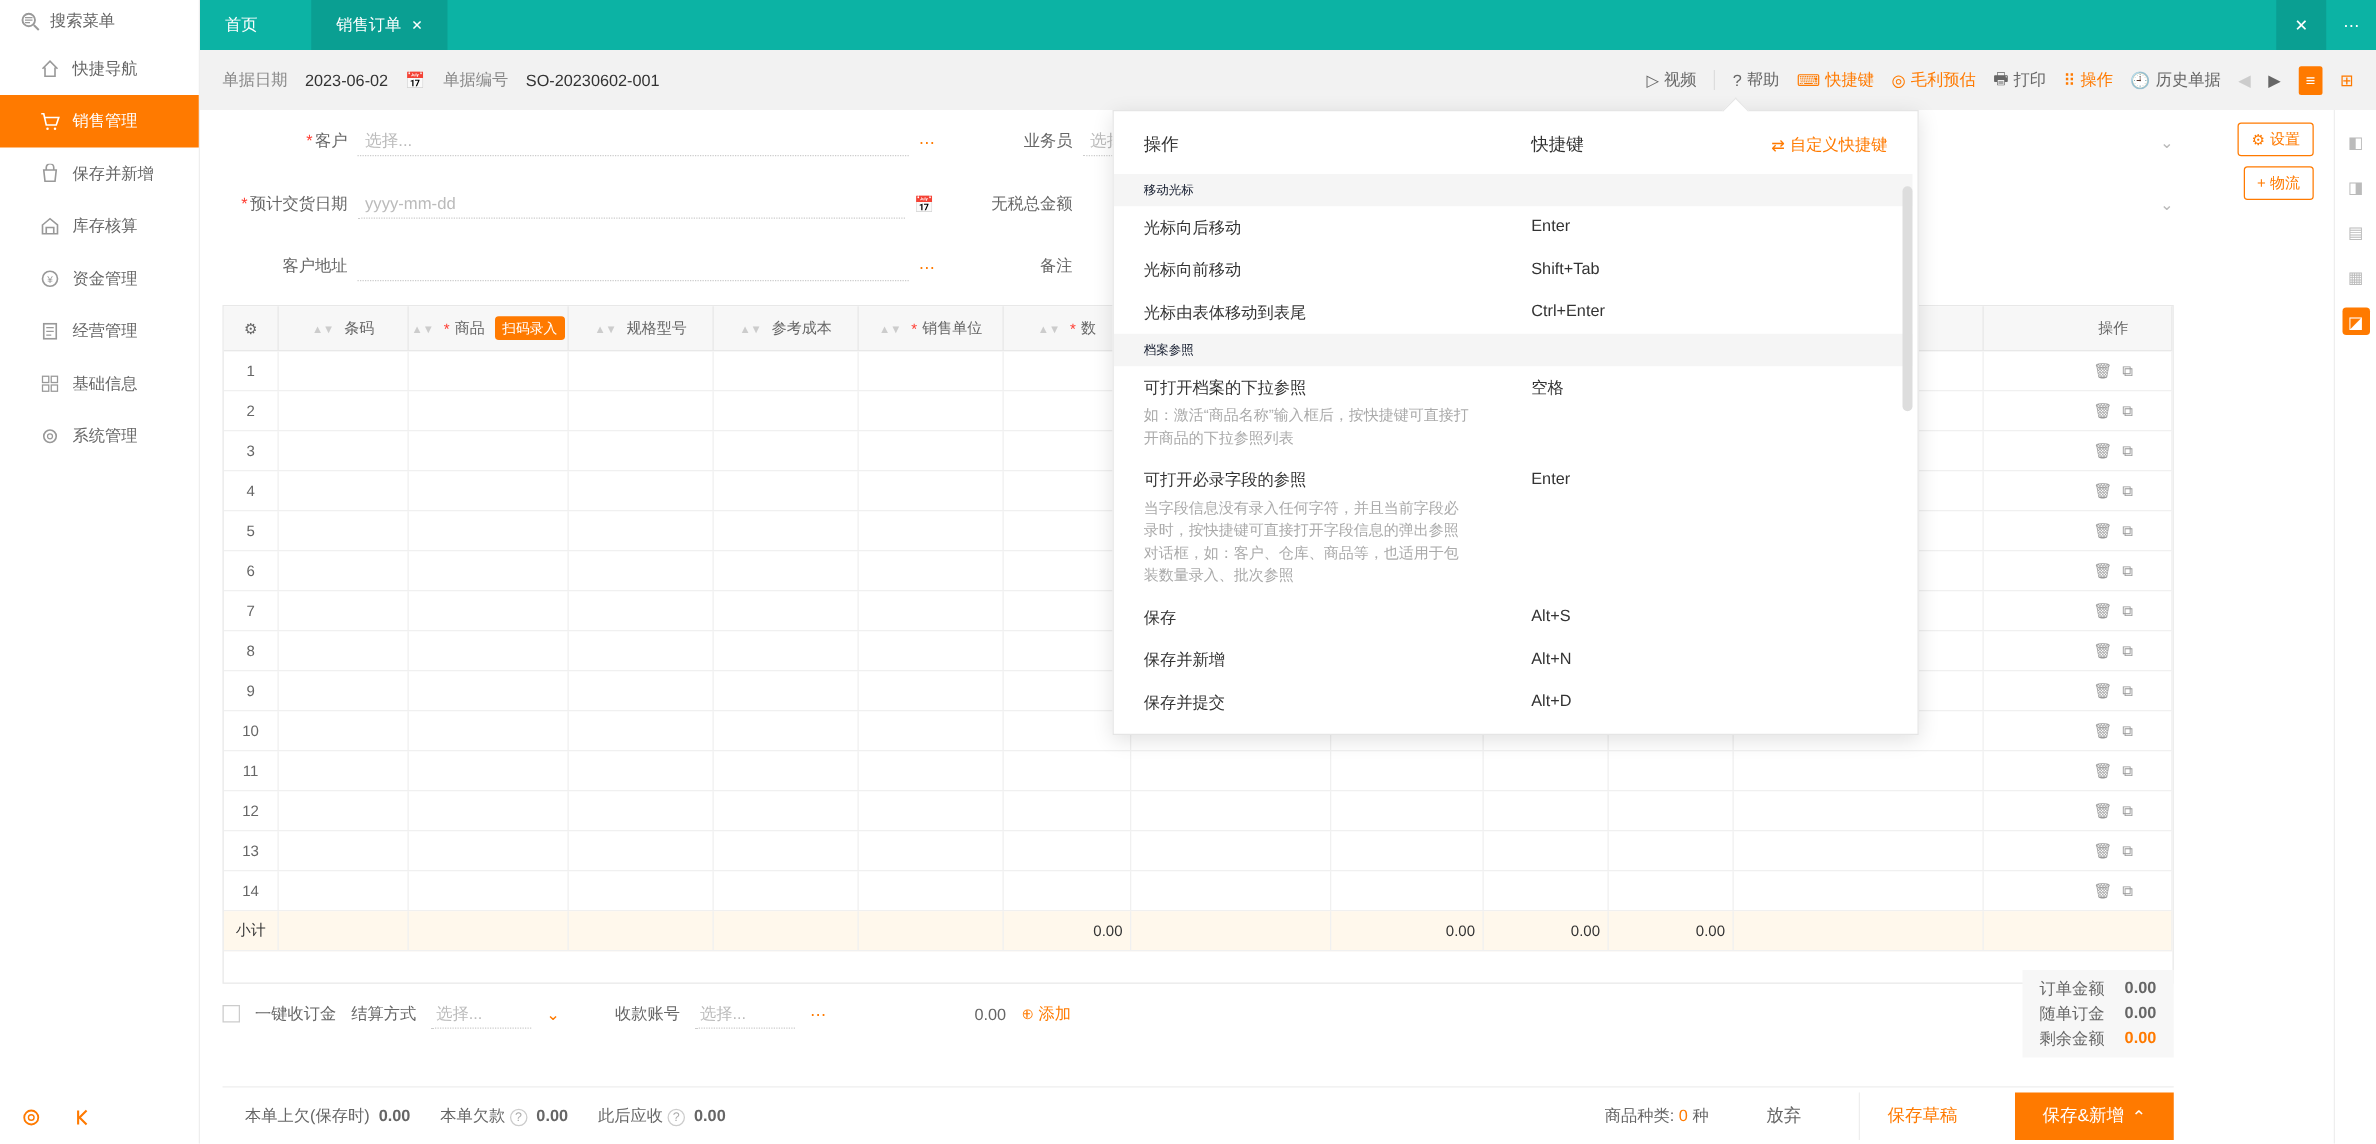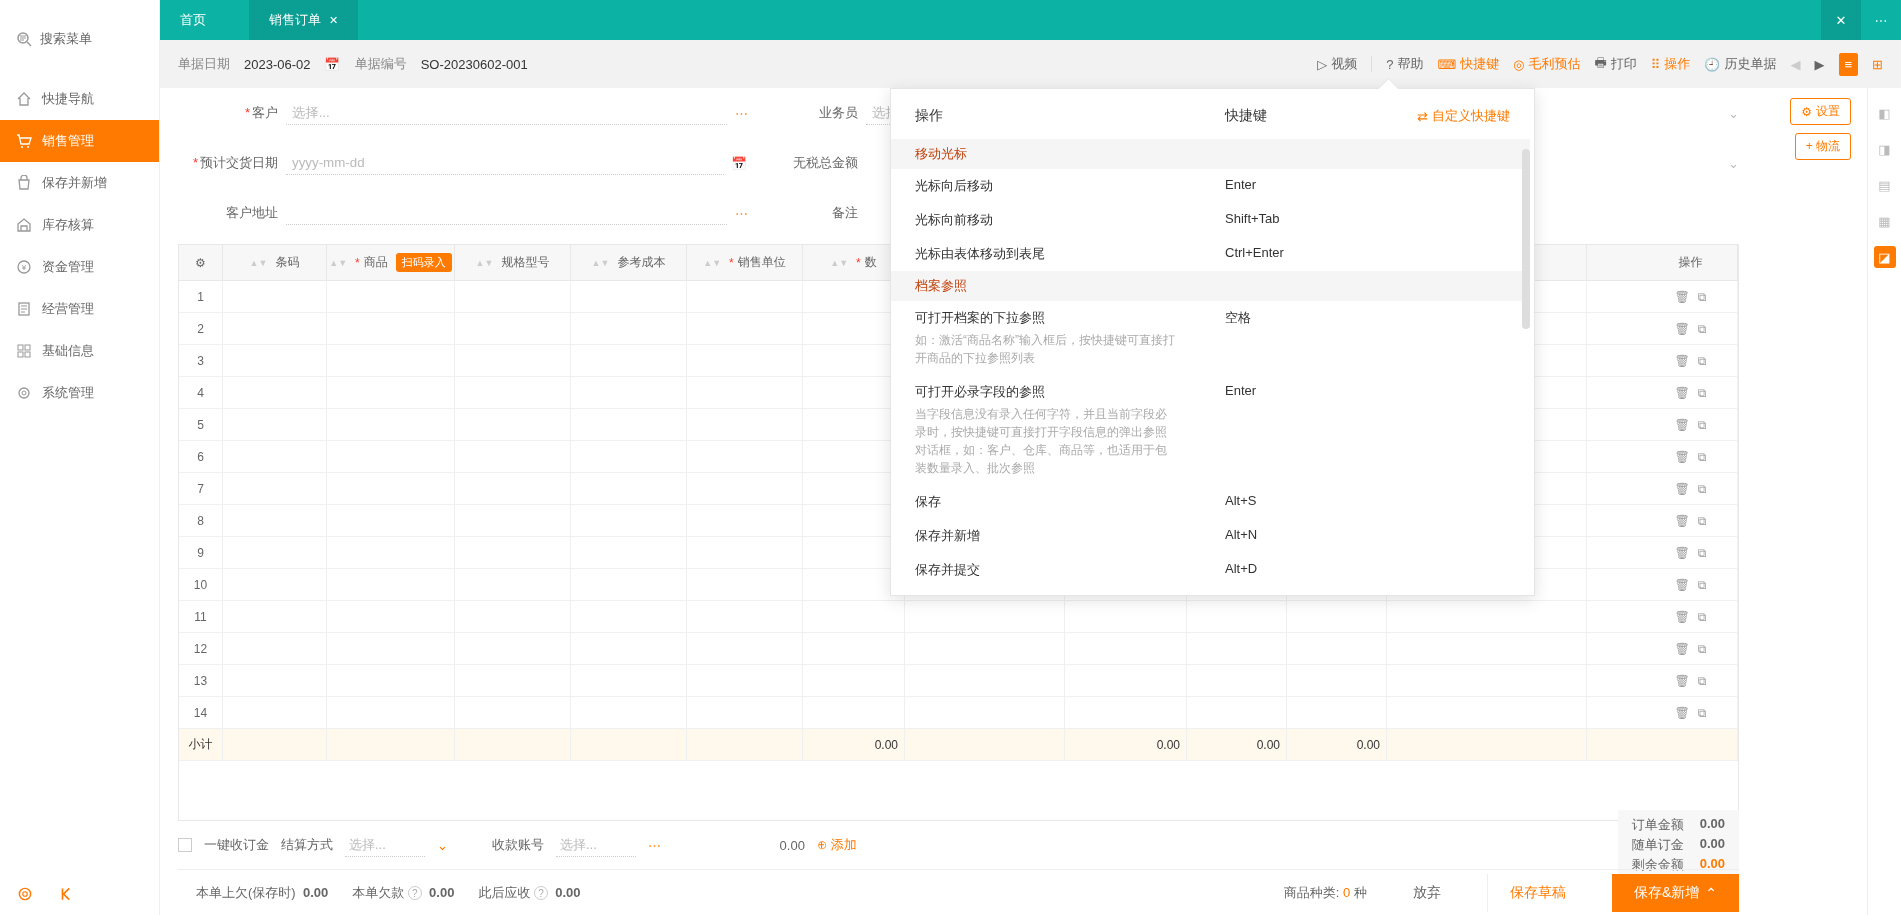--- a/index.html
+++ b/index.html
@@ -1,22 +1,22 @@
 <!DOCTYPE html>
 <html><head>
 <meta charset="utf-8">
 <style>
 * { box-sizing: border-box; margin: 0; padding: 0; }
 body { font-family: "Microsoft YaHei", Arial, sans-serif; font-size: 13px; color: #333; background: #fff; overflow: hidden; }
 .app { display: flex; width: 1901px; height: 915px; }
 
 
 .sidebar { width: 160px; background: #fff; border-right: 1px solid #eee; display: flex; flex-direction: column; }
-.sb-search { display: flex; align-items: center; padding: 30px 16px; color: #666; gap: 8px; }
-.sb-item { display: flex; align-items: center; padding: 12px 16px; color: #666; gap: 10px; cursor: pointer; text-align: right; }
+.sb-search { display: flex; align-items: center; padding: 8px 16px; color: #666; gap: 8px; }
+.sb-item { display: flex; align-items: center; padding: 12px 32px; color: #666; gap: 10px; cursor: pointer; text-align: right; }
 .sb-item.active { background: #ff7a00; color: #fff; }
 .sb-bottom { margin-top: auto; display: flex; padding: 12px 16px; gap: 24px; color: #ff7a00; }
 
 
 .main { flex: 1; display: flex; flex-direction: column; min-width: 0; }
 .tabs { background: #0cb3a4; display: flex; align-items: stretch; height: 40px; color: #fff; }
 .tab { padding: 0 20px; display: flex; align-items: center; gap: 8px; cursor: pointer; }
 .tab.active { background: #0a9f92; margin-left: 23px; }
 .tab .close { font-size: 11px; }
 .tabs-right { margin-left: auto; display: flex; align-items: center; }
@@ -84,42 +84,42 @@
 .belowrow { display: flex; align-items: center; height: 48px; gap: 12px; color: #666; }
 .belowrow .chk { width: 14px; height: 14px; border: 1px solid #ccc; display: inline-block; }
 .belowrow .sel { border: none; border-bottom: 1px dotted #ccc; padding: 2px 4px; color: #bbb; min-width: 80px; }
 .belowrow .amt { min-width: 60px; text-align: right; }
 .belowrow .addlink { color: #ff7a00; cursor: pointer; }
 .totals { margin-left: auto; background: #f7f7f7; padding: 6px 14px; display: grid; grid-template-columns: auto auto; gap: 2px 16px; font-size: 13px; }
 .totals .tval { text-align: right; font-weight: 600; }
 .totals .tval.orange { color: #ff7a00; }
 
 
-.footer { height: 46px; border-top: 1px solid #eee; display: flex; align-items: center; padding: 0 0 0 18px; gap: 24px; color: #666; }
+.footer { height: 46px; border-top: 1px solid #eee; display: flex; align-items: center; padding: 0 0 0 18px; gap: 24px; color: #666; margin-top: 34px; }
 .footer .q { width: 14px; height: 14px; border: 1px solid #ccc; border-radius: 50%; display: inline-flex; align-items: center; justify-content: center; font-size: 10px; color: #aaa; }
 .footer .spacer { flex: 1; }
 .footer .btn { padding: 10px 22px; cursor: pointer; font-size: 14px; }
 .footer .btn.plain { color: #666; }
 .footer .btn.outline { border-left: 1px solid #eee; color: #ff7a00; }
 .footer .btn.primary { background: #ff7a00; color: #fff; display: flex; align-items: center; gap: 6px; }
 
 
 .rail { width: 34px; background: #fff; border-left: 1px solid #eee; display: flex; flex-direction: column; align-items: center; gap: 14px; padding-top: 14px; color: #bbb; }
 .rail .ri { width: 22px; height: 22px; display: flex; align-items: center; justify-content: center; cursor: pointer; }
 .rail .ri.active { background: #ff7a00; color: #fff; border-radius: 3px; }
 
 
 .popover { position: absolute; left: 730px; top: 0; width: 645px; max-height: 620px; background: #fff; border: 1px solid #e5e5e5; box-shadow: 0 4px 16px rgba(0,0,0,.12); z-index: 50; display: flex; flex-direction: column; }
 .popover::after { content: ""; position: absolute; top: -8px; left: 490px; width: 14px; height: 14px; background: #fff; border-left: 1px solid #e5e5e5; border-top: 1px solid #e5e5e5; transform: rotate(45deg); }
 .pop-head { display: flex; align-items: center; padding: 18px 24px 14px; }
 .pop-head .h1 { flex: 0 0 310px; font-size: 14px; color: #333; }
 .pop-head .h2 { font-size: 14px; color: #333; }
 .pop-head .custom { margin-left: auto; color: #ff7a00; cursor: pointer; display: flex; align-items: center; gap: 4px; font-size: 13px; }
 .pop-body { flex: 1; overflow-y: auto; padding: 0 4px 8px 0; }
-.pop-sec { background: #f5f5f5; padding: 6px 24px; color: #c2410c; font-size: 13px; }
+.pop-sec { background: #f5f5f5; padding: 6px 24px; color: #0f172a; font-size: 10px; }
 .pop-row { display: flex; padding: 8px 24px; align-items: flex-start; }
 .pop-row .op { flex: 0 0 310px; color: #333; font-size: 13px; }
 .pop-row .op .desc { color: #aaa; font-size: 12px; margin-top: 4px; line-height: 1.5; max-width: 260px; }
 .pop-row .key { color: #333; font-size: 13px; }
 .pop-scroll { position: absolute; right: 4px; top: 60px; bottom: 8px; width: 8px; }
 .pop-thumb { position: absolute; right: 0; top: 0; width: 8px; height: 180px; background: #ddd; border-radius: 4px; }
 
 .icon { display: inline-block; }
 svg { display: block; }
 </style>

